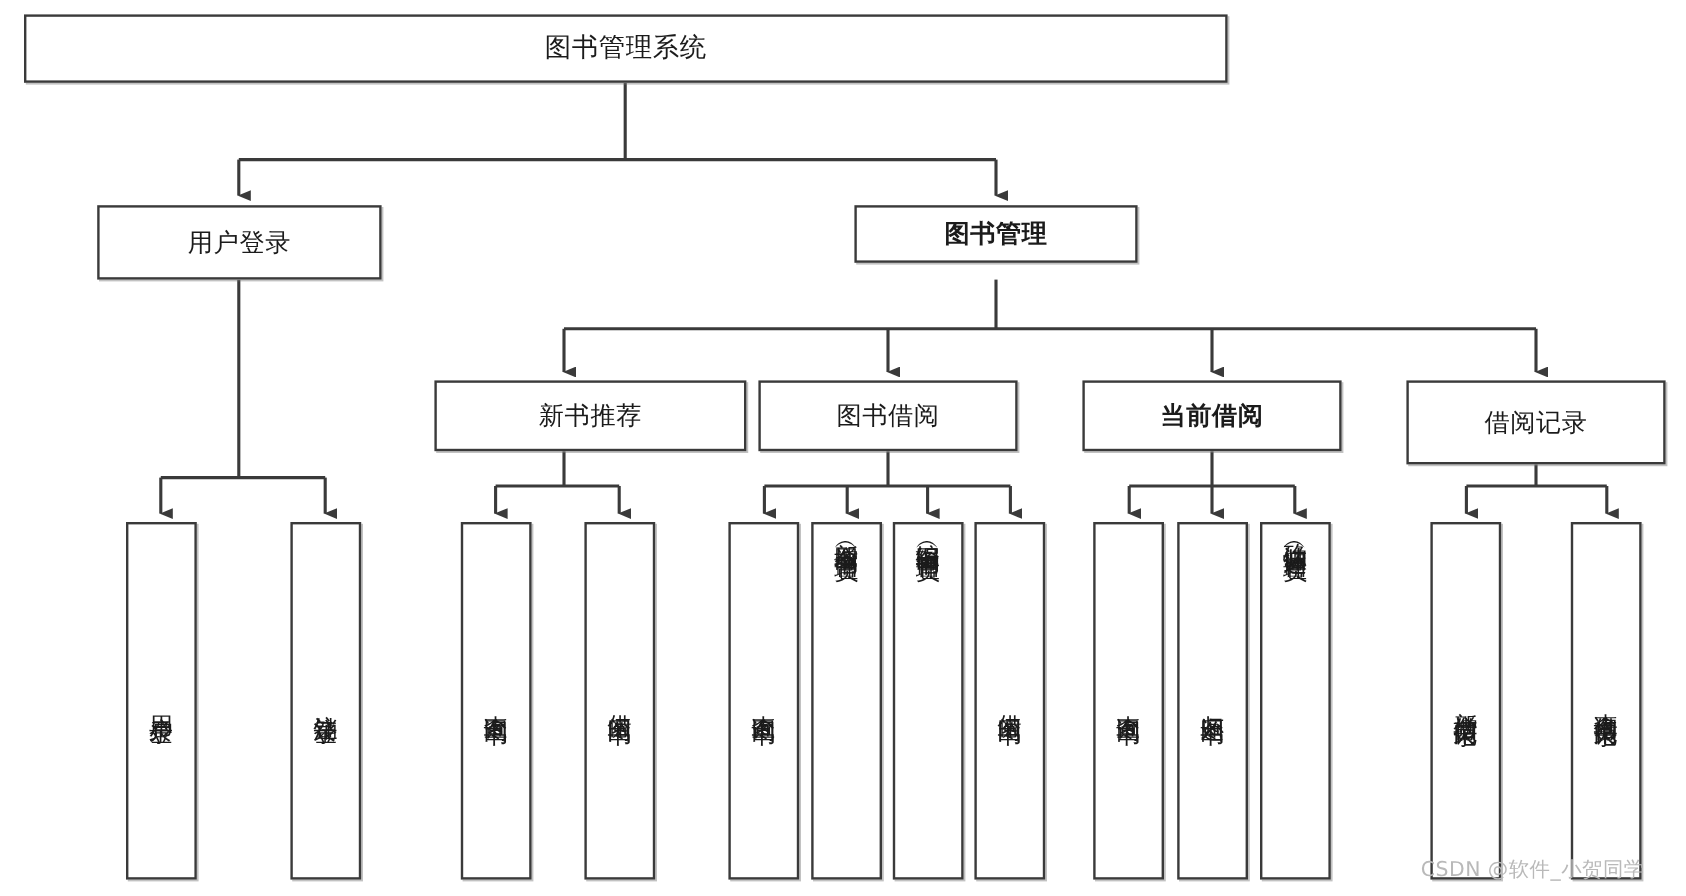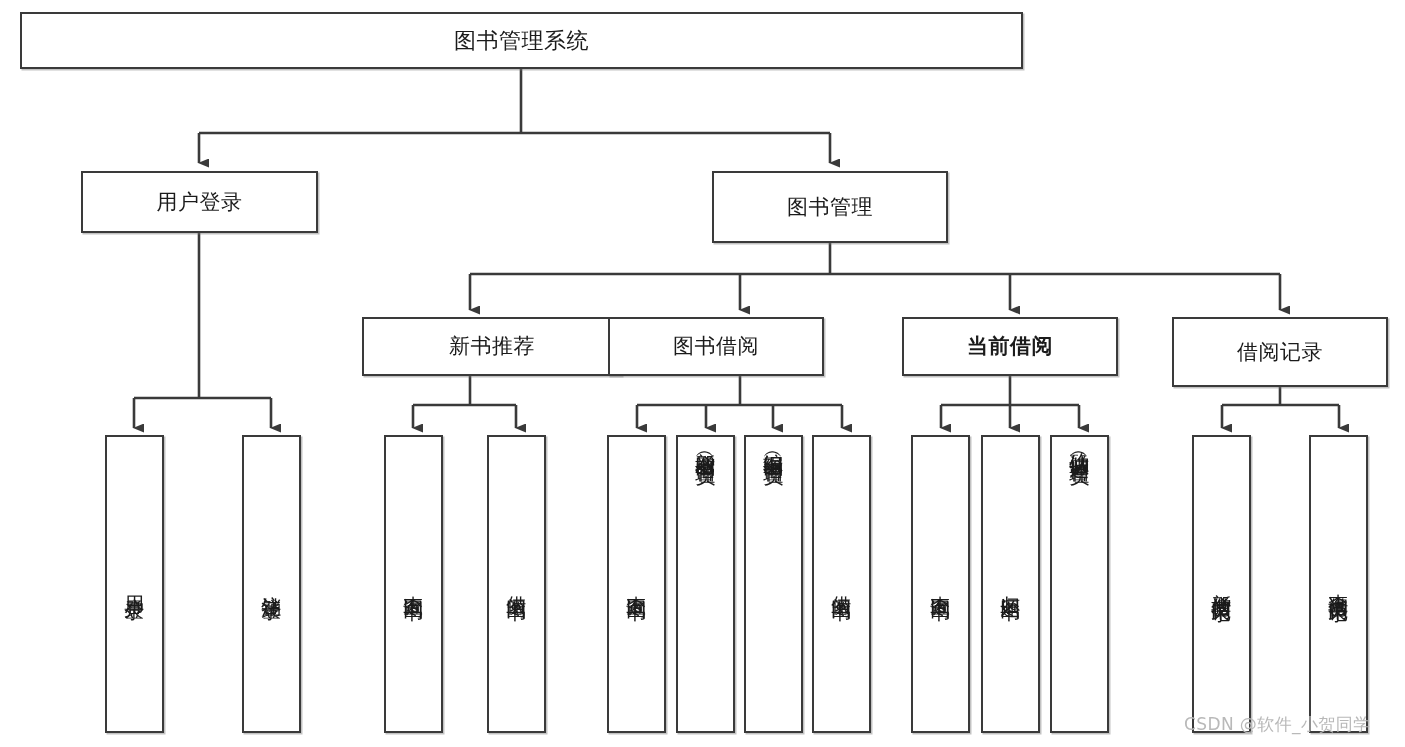--- a/index.html
+++ b/index.html
@@ -125,29 +125,29 @@
   </svg>
 
   <div class="node h root" style="left:20px;top:12px;width:1003px;height:57px;">
     <span class="lbl">图书管理系统</span>
   </div>
 
   <div class="node h" style="left:81px;top:171px;width:237px;height:62px;">
     <span class="lbl">用户登录</span>
   </div>
 
-  <div class="node h" style="left:712px;top:171px;width:236px;height:72px;">
+  <div class="node h" style="left:712px;top:171px;width:236px;height:48px;font-weight:bold;">
     <span class="lbl">图书管理</span>
   </div>
 
   <div class="node h" style="left:362px;top:317px;width:260px;height:59px;">
     <span class="lbl">新书推荐</span>
   </div>
 
-  <div class="node h" style="left:608px;top:317px;width:216px;height:59px;">
+  <div class="node h" style="left:632px;top:317px;width:216px;height:59px;">
     <span class="lbl">图书借阅</span>
   </div>
 
   <div class="node h" style="left:902px;top:317px;width:216px;height:59px;font-weight:bold;">
     <span class="lbl">当前借阅</span>
   </div>
 
   <div class="node h" style="left:1172px;top:317px;width:216px;height:70px;">
     <span class="lbl">借阅记录</span>
   </div>

